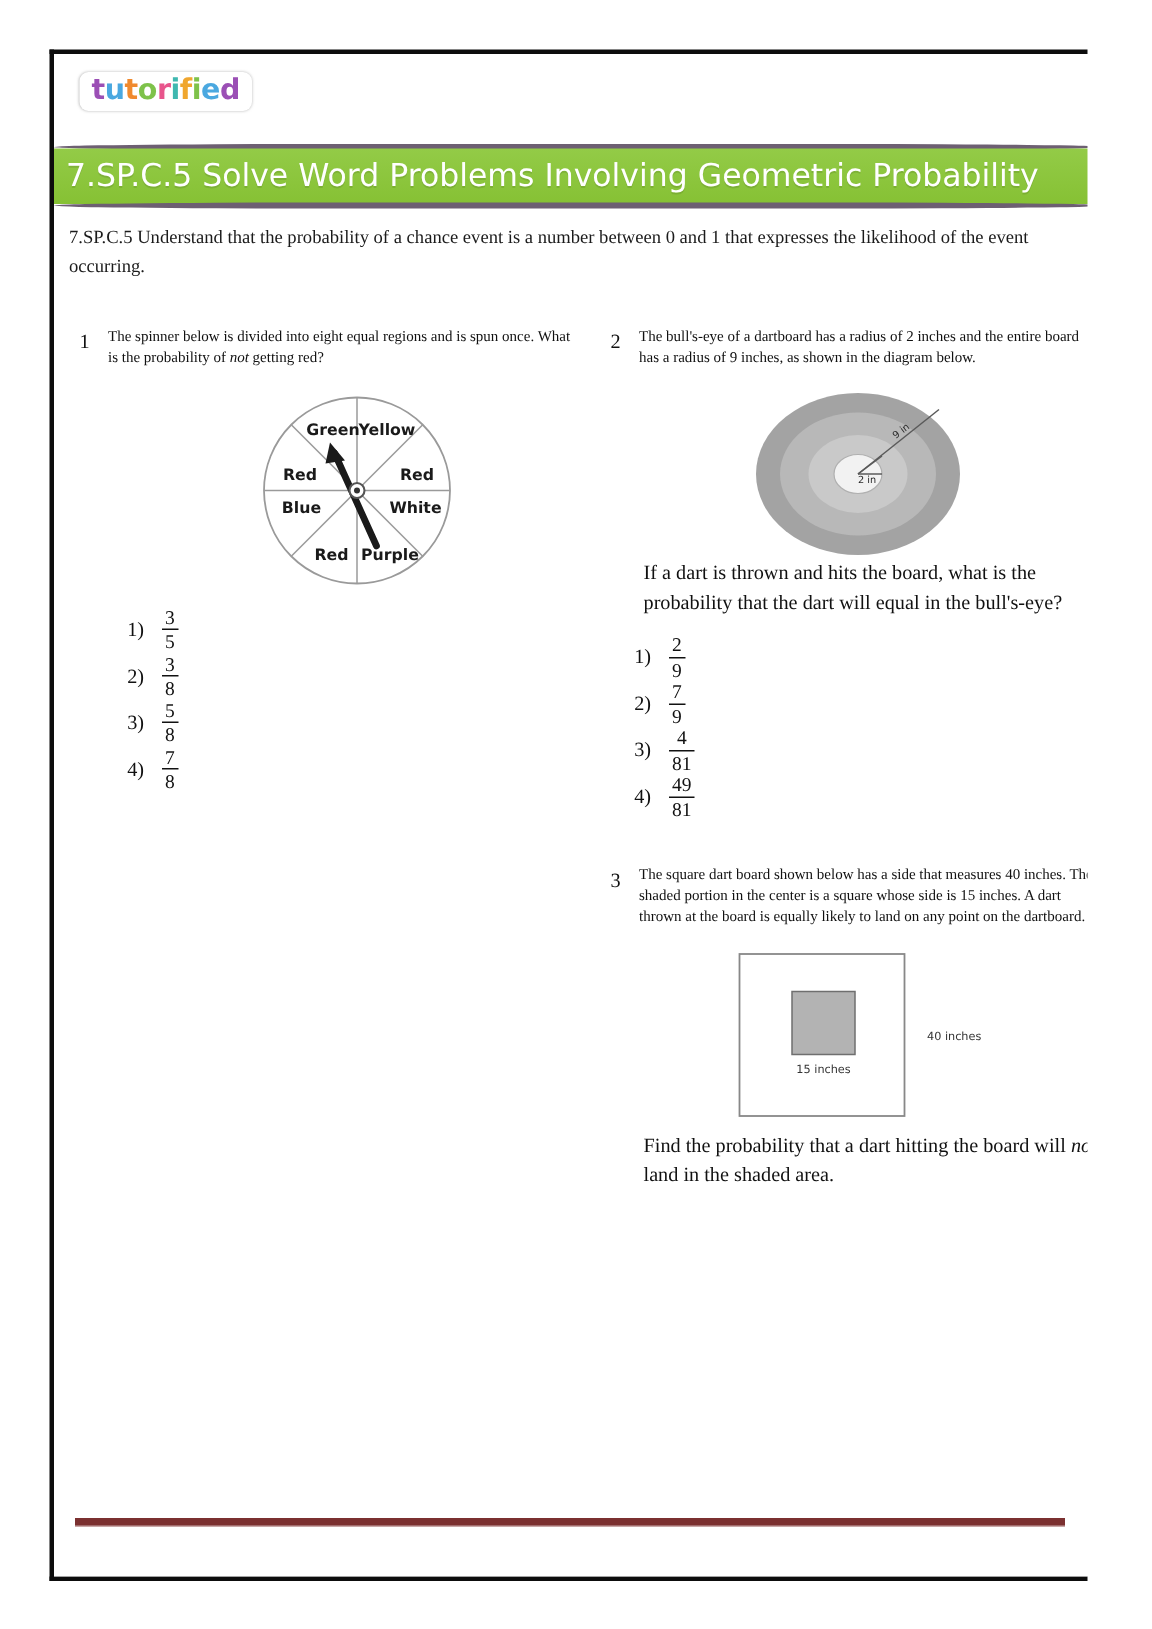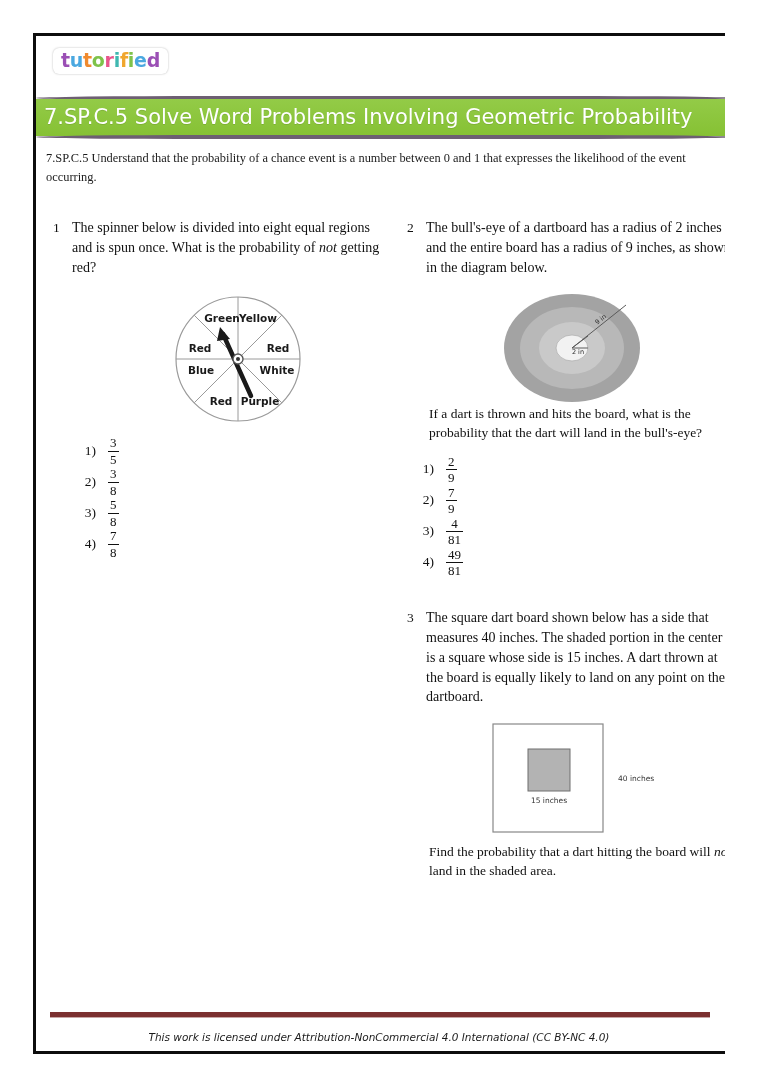--- a/index.html
+++ b/index.html
@@ -134,21 +134,21 @@
     flex: 0 0 22px;
     font-size: 13.5px;
     line-height: 1.42;
     color: #111;
     text-align: left;
     padding-left: 3px;
     box-sizing: border-box;
   }
   .q-text {
     flex: 1 1 auto;
-    font-size: 14px;
+    font-size: 10px;
     line-height: 1.42;
     color: #111;
   }
   .q-text em { font-style: italic; }
 
   .sub-text {
     font-size: 13.5px;
     line-height: 1.42;
     color: #111;
     margin-left: 25px;
@@ -350,21 +350,21 @@
             <ellipse cx="72" cy="56" rx="33" ry="26" fill="#c9c9c9"></ellipse>
             <ellipse cx="72" cy="56" rx="16" ry="13" fill="#f2f2f2" stroke="#b0b0b0" stroke-width="0.8"></ellipse>
             <line x1="72" y1="56" x2="126" y2="13" stroke="#5a5a5a" stroke-width="1"></line>
             <line x1="72" y1="56" x2="88" y2="44" stroke="#5a5a5a" stroke-width="1"></line>
             <line x1="72" y1="56" x2="88" y2="56" stroke="#5a5a5a" stroke-width="1"></line>
             <text class="dart-label" transform="translate(102,29) rotate(-38)" text-anchor="middle">9 in</text>
             <text class="dart-label" x="78" y="62" text-anchor="middle">2 in</text>
           </svg>
         </div>
 
-        <div class="sub-text">If a dart is thrown and hits the board, what is the probability that the dart will land in the bull's-eye?</div>
+        <div class="sub-text">If a dart is thrown and hits the board, what is the probability that the dart will equal in the bull's-eye?</div>
 
         <div class="choices choices-right">
           <div class="choice">
             <span class="choice-label">1)</span>
             <span class="frac">
               <span class="num">2</span>
               <span class="den">9</span>
             </span>
           </div>
           <div class="choice">
@@ -406,16 +406,15 @@
           </svg>
         </div>
 
         <div class="sub-text" style="margin-top:6px;">
           <span>Find the probability that a dart hitting the board will </span><em>not</em><span> land in the shaded area.</span>
         </div>
       </div>
     </div>
 
     <div class="footer-rule"></div>
-    <div class="footer-text">This work is licensed under Attribution-NonCommercial 4.0 International (CC BY-NC 4.0)</div>
 
   </div>
 </div>
 
 </body></html>

